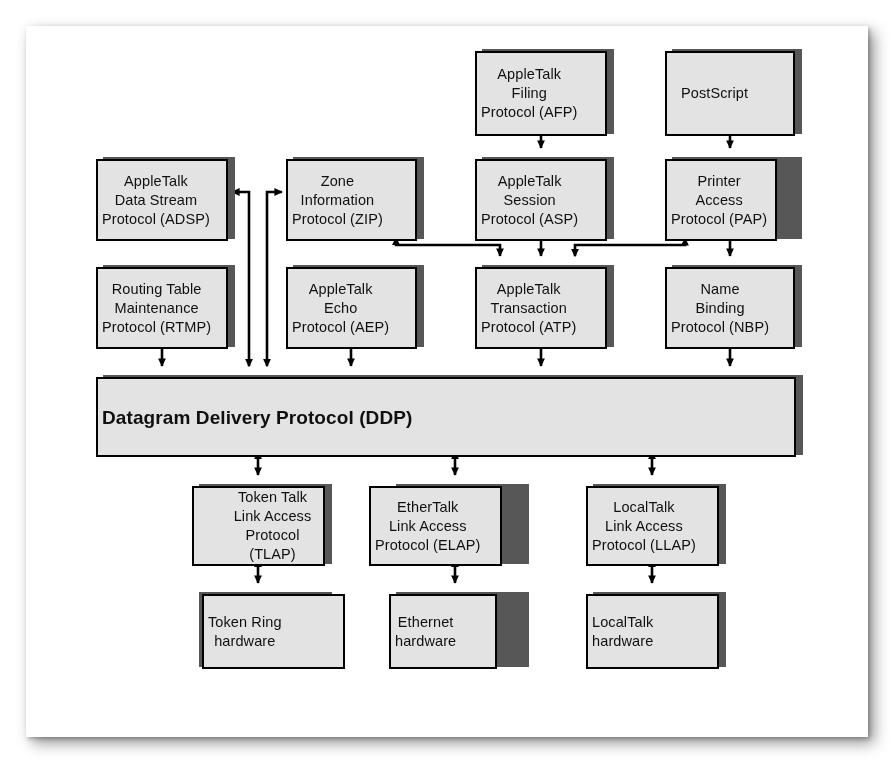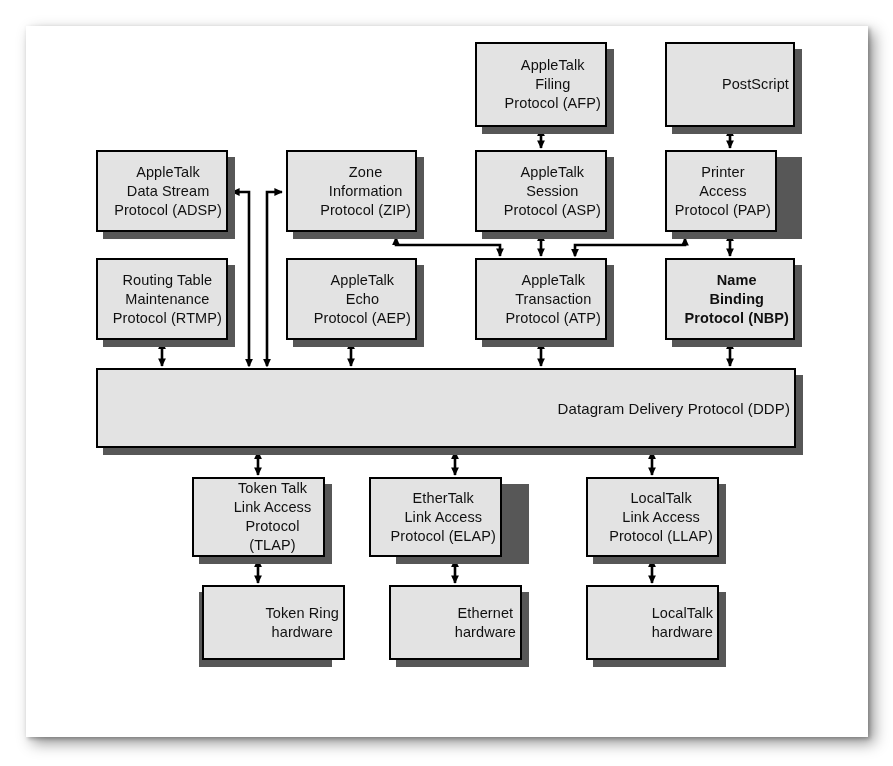--- a/index.html
+++ b/index.html
@@ -25,40 +25,41 @@
     width:842px; height:711px;
   }
   
   .node{
     position:absolute;
     box-sizing:border-box;
     background:#e3e3e3;
     border:2px solid #000000;
     display:flex;
     align-items:center;
-    justify-content:flex-end;
+    justify-content:flex-start;
     text-align:center;
     color:#101010;
     font-size:14.5px;
     line-height:19px;
     letter-spacing:0.1px;
     z-index:3;
+    margin-top:9px;
   }
   .node .lbl{
     display:block;
     padding:0 4px;
     white-space:pre-line;
   }
   
   .shadow{
     position:absolute;
     background:#575757;
     z-index:2;
   }
-  .wide{ font-size:15px; }
+  .wide{ font-size:19px;font-weight:bold; }
   
   #wires{
     position:absolute;
     left:0; top:0;
     width:842px; height:711px;
     z-index:1;
     overflow:visible;
   }
   #watermark{
     position:absolute;
@@ -192,21 +193,21 @@
 Echo
 Protocol (AEP)</span>
       </div>
 
     <div class="node" style="left:449px; top:232px; width:132px; height:82px;">
       <span class="lbl">AppleTalk
 Transaction
 Protocol (ATP)</span>
       </div>
 
-    <div class="node" style="left:639px; top:232px; width:130px; height:82px;font-weight:bold;">
+    <div class="node" style="left:639px; top:232px; width:130px; height:82px;">
       <span class="lbl">Name
 Binding
 Protocol (NBP)</span>
       </div>
 
     <div class="node wide" style="left:70px; top:342px; width:700px; height:80px;">
       <span class="lbl">Datagram Delivery Protocol (DDP)</span>
       </div>
 
     <div class="node" style="left:166px; top:451px; width:133px; height:80px;padding-left:28px;">
@@ -225,21 +226,21 @@
       <span class="lbl">LocalTalk
 Link Access
 Protocol (LLAP)</span>
       </div>
 
     <div class="node" style="left:176px; top:559px; width:143px; height:75px;">
       <span class="lbl">Token Ring
 hardware</span>
       </div>
 
-    <div class="node" style="left:363px; top:559px; width:133px; height:75px;">
+    <div class="node" style="left:363px; top:559px; width:108px; height:75px;">
       <span class="lbl">Ethernet
 hardware</span>
       </div>
 
     <div class="node" style="left:560px; top:559px; width:133px; height:75px;">
       <span class="lbl">LocalTalk
 hardware</span>
       </div>
 
   </div>

